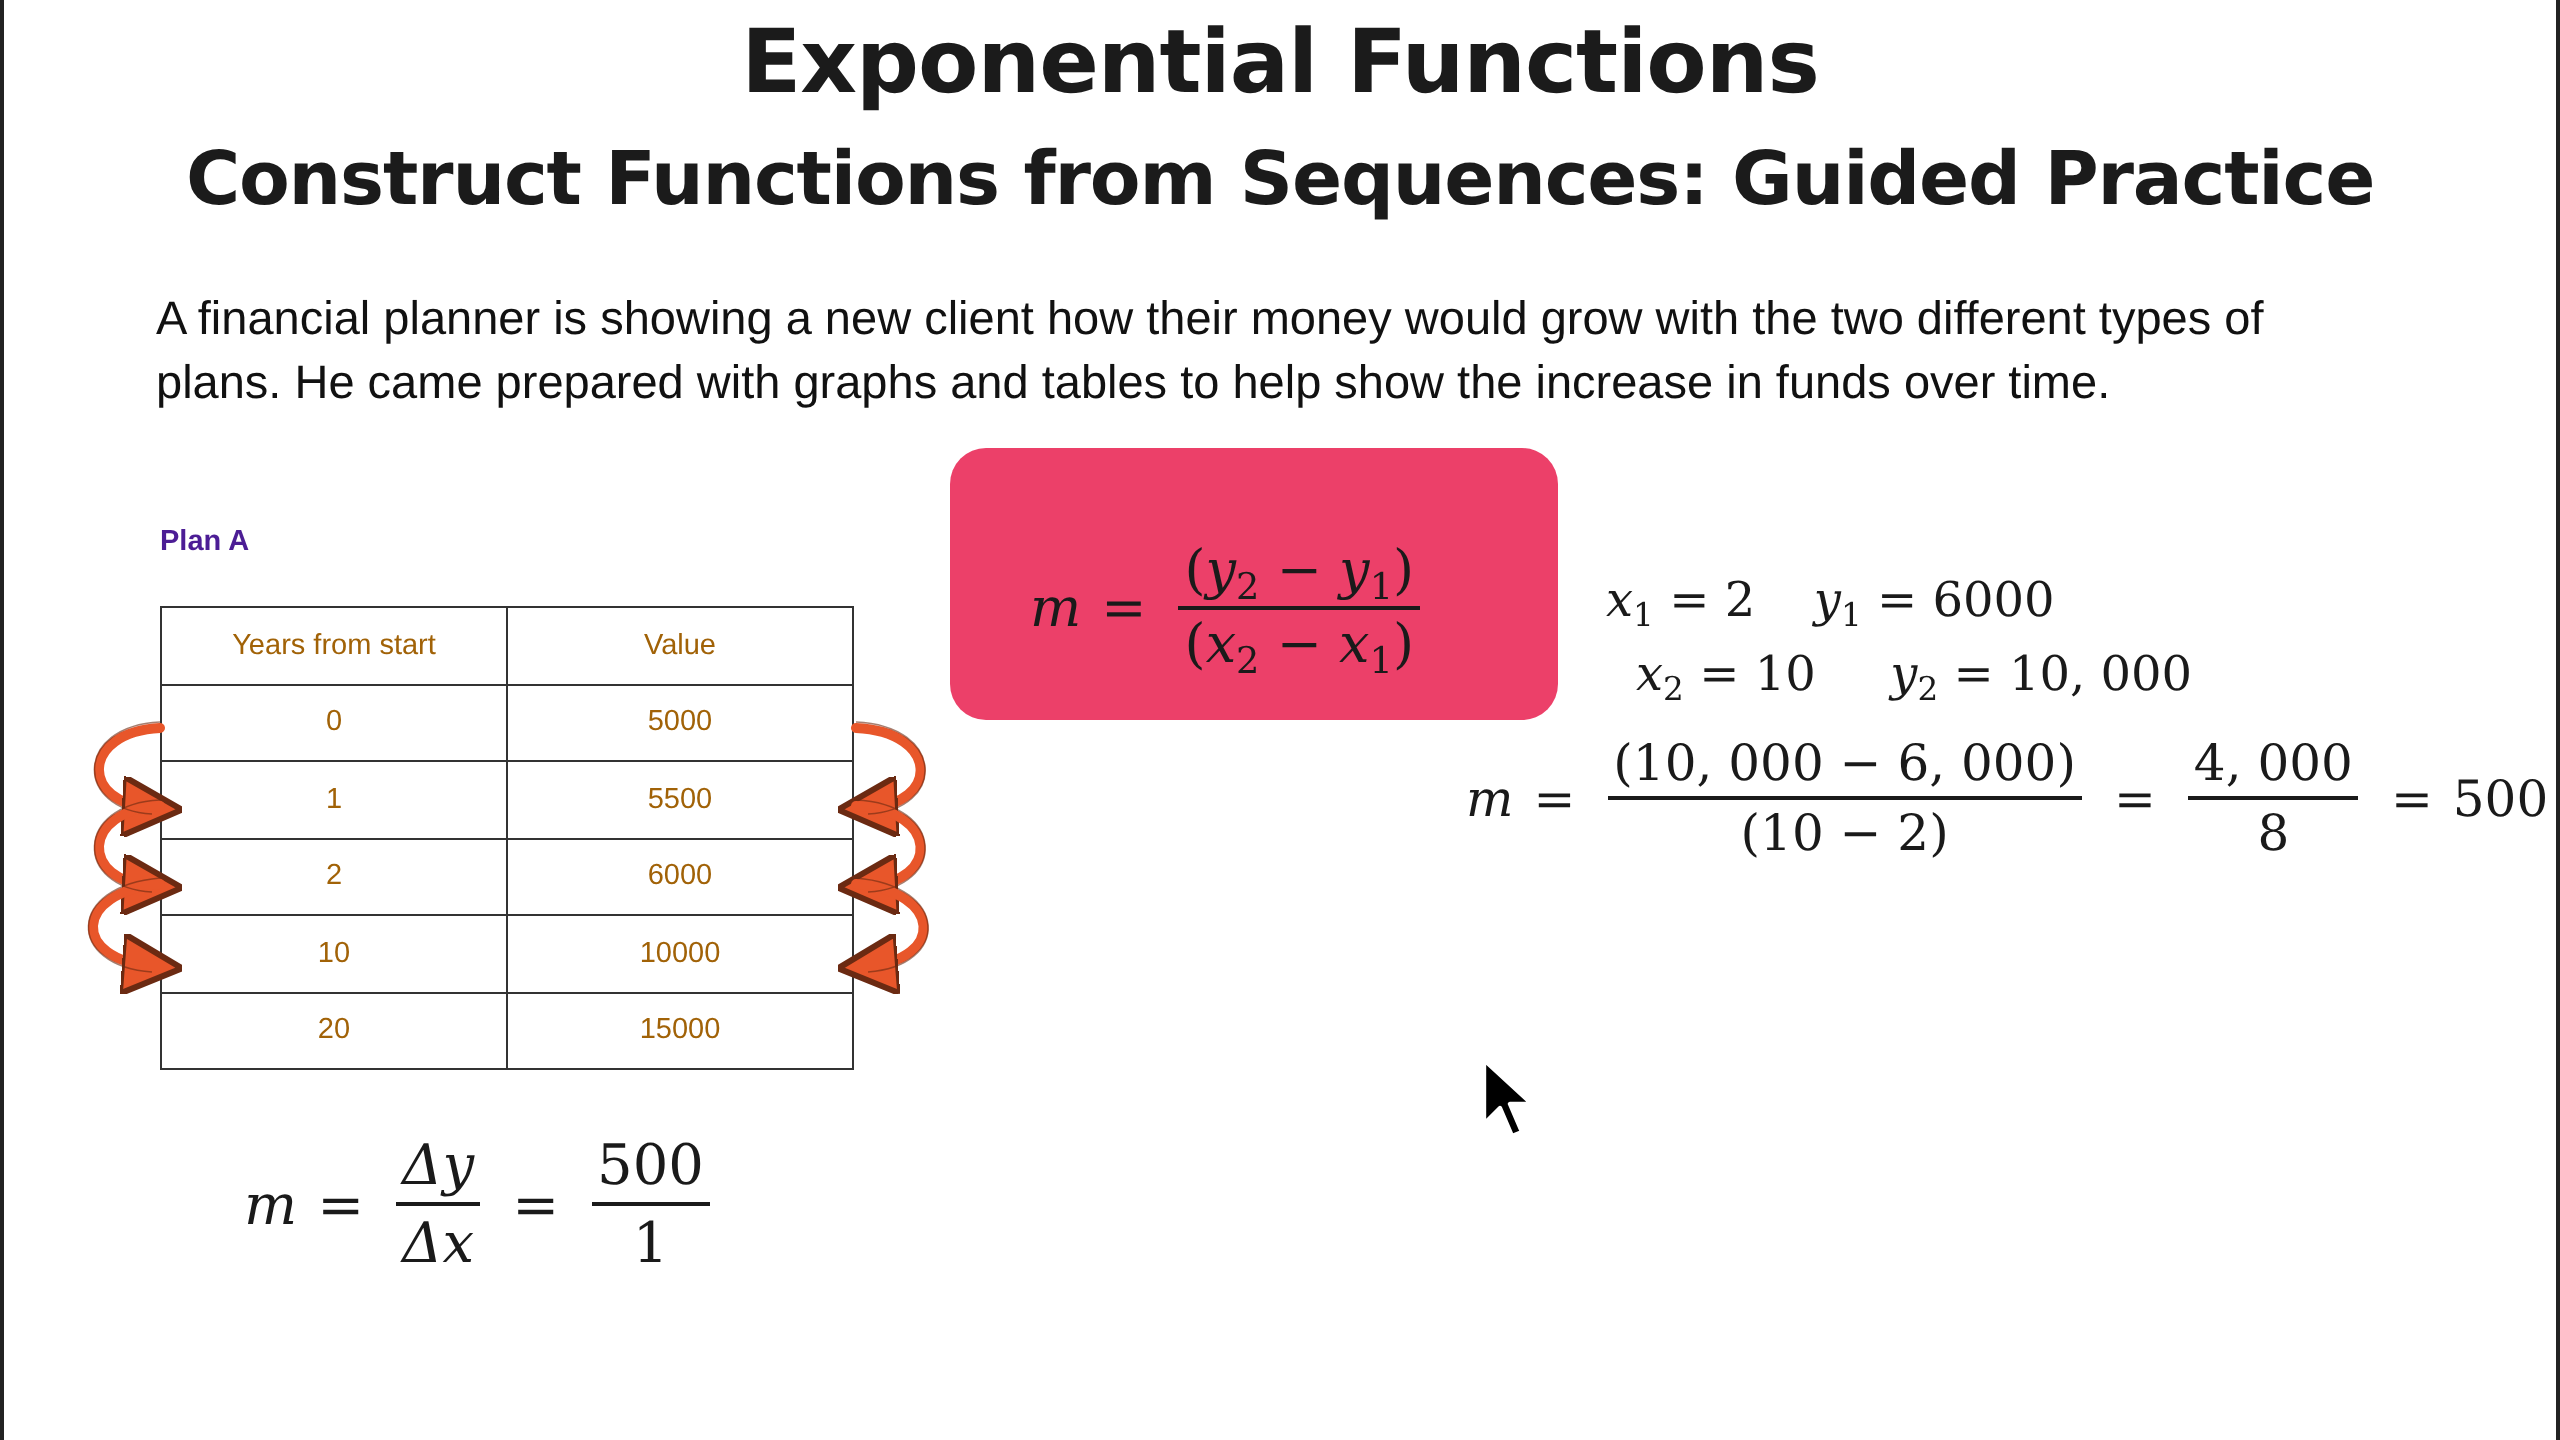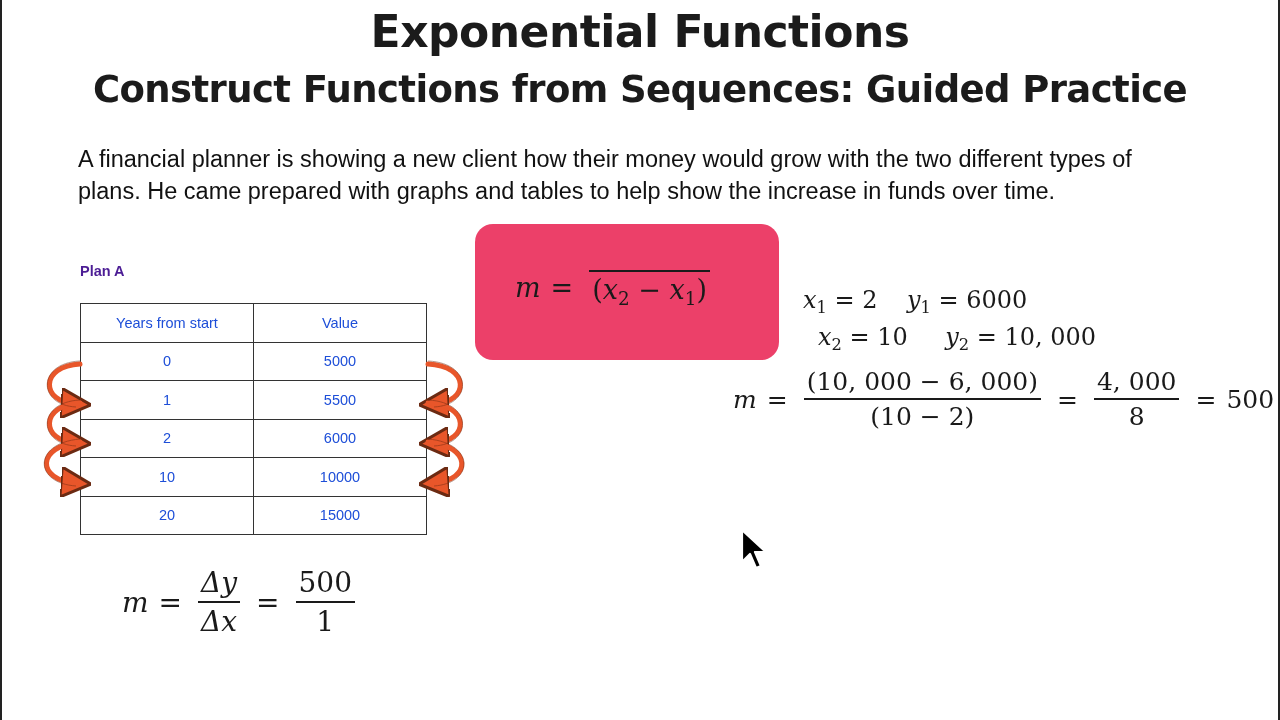--- a/index.html
+++ b/index.html
@@ -25,21 +25,21 @@
     position: absolute; left: 78px; top: 144px; width: 1120px;
     font-family: "Liberation Sans", sans-serif; font-size: 23.5px; line-height: 31.5px; color: #111;
   }
 
   .plan-label {
     position: absolute; left: 80px; top: 263px; font-size: 14.5px; font-weight: bold;
     font-family: "Liberation Sans", sans-serif; color: #4c1d95;
   }
   table.plan {
     position: absolute; left: 80px; top: 303px; border-collapse: collapse;
-    font-family: "Liberation Sans", sans-serif; font-size: 14.5px; color: #1d4ed8;
+    font-family: "Liberation Sans", sans-serif; font-size: 14.5px; color: #a16207;
   }
   table.plan td, table.plan th {
     border: 1.5px solid #333; width: 172px; height: 37.5px; text-align: center;
     font-weight: normal; padding: 0;
   }
 
   .arrows { position: absolute; left: 0; top: 0; pointer-events: none; }
 
   .slope-box {
     position: absolute; left: 475px; top: 224px; width: 304px; height: 136px;
@@ -127,20 +127,21 @@
     <path d="M428,400 C 473,402 473,444 434,446"></path>
     <path d="M428,439 C 475,443 475,483 434,486"></path>
   </g>
 </svg>
 
 <div class="slope-box">
   <div class="math row" style="left: 40px; top: 46px; font-size: 27px;">
     <i>m</i>
     <span class="op">=</span>
     <span class="frac">
+      <span class="num"><span>(</span><i>y</i><sub>2</sub> <span>−</span> <i>y</i><sub>1</sub><span>)</span></span>
       <span class="bar"></span>
       <span class="den"><span>(</span><i>x</i><sub>2</sub> <span>−</span> <i>x</i><sub>1</sub><span>)</span></span>
     </span>
   </div>
 </div>
 
 <div class="math" style="left: 803px; top: 286px; font-size: 24px;">
   <i>x</i><sub>1</sub> <span>= 2</span>
   <span style="display:inline-block;width:14px"></span>
   <i>y</i><sub>1</sub> <span>= 6000</span>

